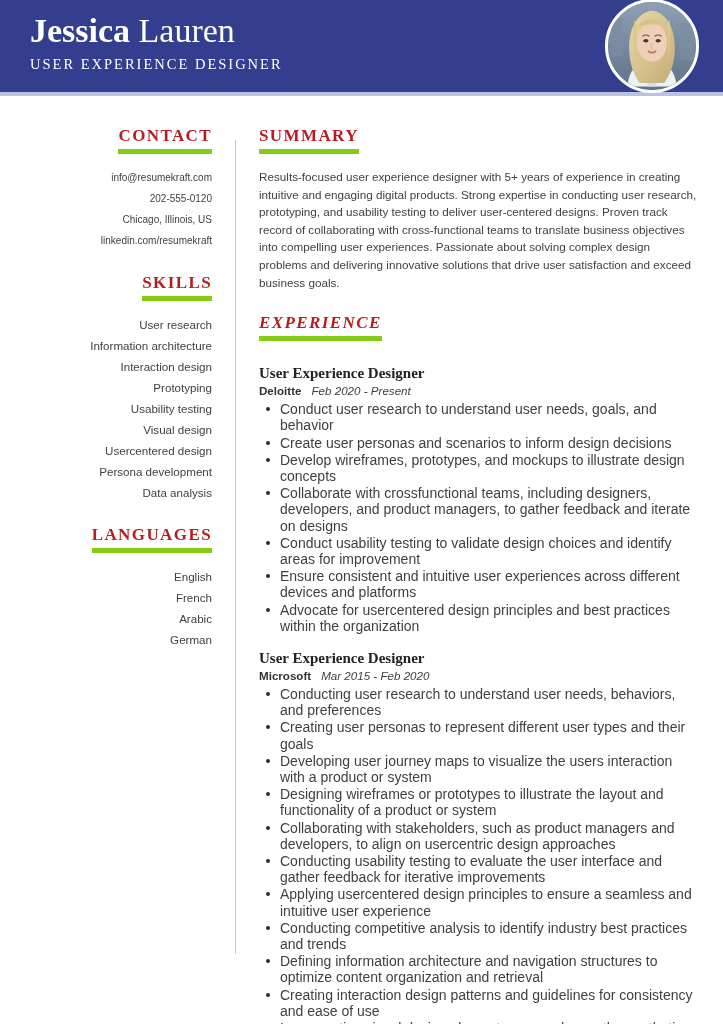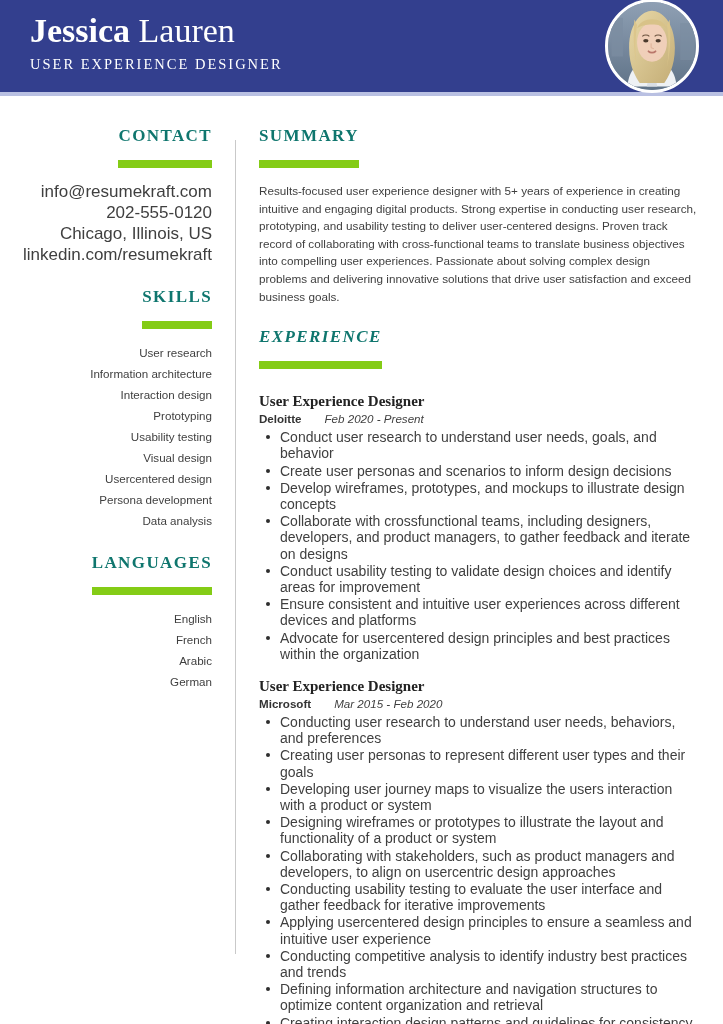--- a/index.html
+++ b/index.html
@@ -92,32 +92,32 @@
     padding-right: 25px;
     box-sizing: border-box;
   }
 
   
   .sec-head {
     font-family: "Liberation Serif", serif;
     font-weight: bold;
     font-size: 17px;
     letter-spacing: 1.4px;
-    color: #0f766e;
+    color: #b91c1c;
     display: inline-block;
-    padding-bottom: 14px;
-    border-bottom: 8px solid #84cc16;
+    padding-bottom: 3px;
+    border-bottom: 5px solid #84cc16;
     margin-bottom: 14px;
   }
   .left-col .sec-head { margin-bottom: 13px; }
   .sec-block { margin-bottom: 22px; }
 
   
   .info-line {
-    font-size: 17px;
+    font-size: 10px;
     color: #3f3f3f;
     line-height: 21px;
     white-space: nowrap;
   }
   .skill-line, .lang-line {
     font-size: 11.6px;
     color: #3f3f3f;
     line-height: 21px;
     white-space: nowrap;
   }
@@ -138,21 +138,21 @@
     margin-bottom: 2px;
   }
   .job-meta {
     font-size: 11.6px;
     margin-bottom: 4px;
     color: #333333;
   }
   .company { font-weight: bold; }
   .dates {
     font-style: italic;
-    margin-left: 23px;
+    margin-left: 10px;
     color: #3f3f3f;
   }
   ul.bullets {
     list-style: none;
     margin: 0;
     padding: 0;
   }
   ul.bullets li {
     position: relative;
     padding-left: 21px;

